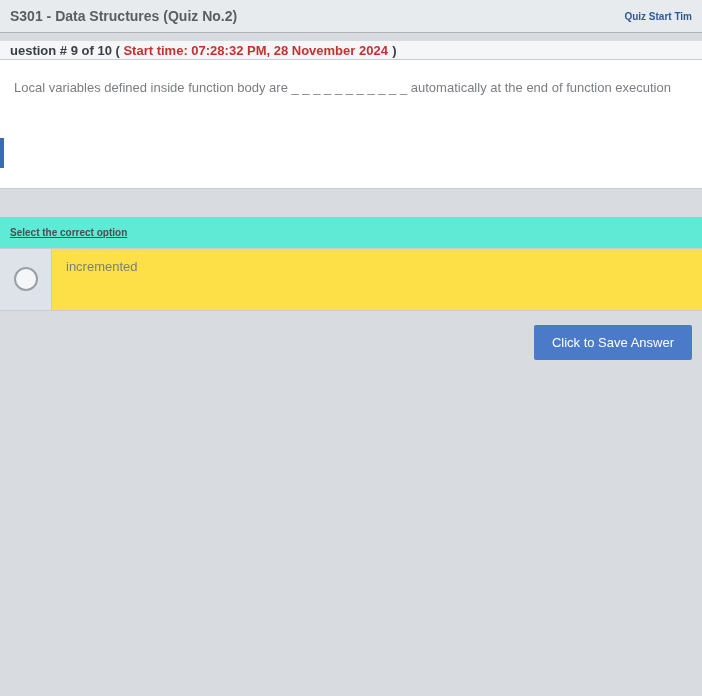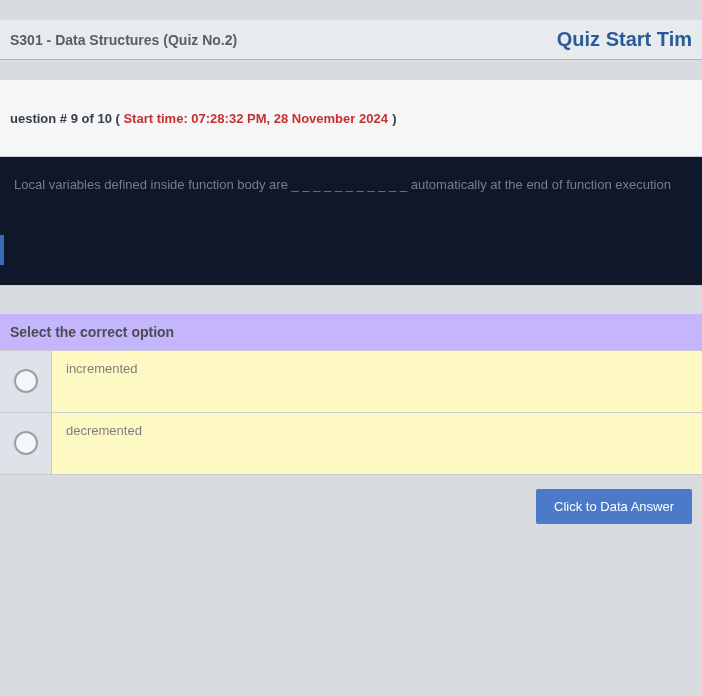--- a/index.html
+++ b/index.html
@@ -15,80 +15,80 @@
       overflow: hidden;
       position: relative;
     }
     .header-bar {
       background: #e8ebee;
       border-bottom: 1px solid #b0b4b8;
       padding: 8px 10px;
       display: flex;
       justify-content: space-between;
       align-items: center;
-      margin-top: 20px;
     }
     .course-title {
       color: #5a5e62;
       font-size: 14px;
       font-weight: bold;
     }
     .quiz-timer-label {
       color: #2a5a9a;
-      font-size: 20px;
+      font-size: 10px;
       font-weight: bold;
     }
     .question-header {
       background: #f4f6f8;
-      padding: 29px 10px;
+      padding: 0 10px;
       border-bottom: 1px solid #c8ccd0;
-      margin-top: 20px;
+      margin-top: 8px;
     }
     .question-number {
       color: #3a3e42;
       font-size: 13px;
       font-weight: bold;
       display: inline;
     }
     .start-time {
       color: #c83030;
       font-size: 13px;
       font-weight: bold;
       display: inline;
     }
     .question-body {
-      background: #0f172a;
+      background: #ffffff;
       padding: 18px 14px 90px 14px;
       border-bottom: 1px solid #c8ccd0;
       position: relative;
     }
     .question-text {
       color: #7a7e82;
       font-size: 13px;
       line-height: 1.5;
     }
     .left-indicator {
       position: absolute;
       left: 0;
       bottom: 20px;
       width: 4px;
       height: 30px;
       background: #3a6ab8;
     }
     .select-label {
-      background: #c4b5fd;
+      background: #5eead4;
       padding: 10px 10px;
       color: #4a4e52;
-      font-size: 14px;
+      font-size: 10px;
       font-weight: bold;
       border-bottom: 1px solid #c8ccd0;
       margin-top: 28px;
+      text-decoration: underline;
     }
     .options-container {
-      background: #fef9c3;
+      background: #fde047;
     }
     .option-row {
       display: flex;
       border-bottom: 1px solid #c8ccd0;
       min-height: 62px;
     }
     .option-radio-cell {
       width: 52px;
       background: #dde3e8;
       display: flex;
@@ -148,23 +148,17 @@
 
 <div class="select-label">Select the correct option</div>
 
 <div class="options-container">
   <div class="option-row">
     <div class="option-radio-cell">
       <div class="radio-circle"></div>
     </div>
     <div class="option-label-cell">incremented</div>
   </div>
-  <div class="option-row">
-    <div class="option-radio-cell">
-      <div class="radio-circle"></div>
-    </div>
-    <div class="option-label-cell">decremented</div>
-  </div>
 </div>
 
 <div class="save-button-container">
-  <button class="save-button">Click to Data Answer</button>
+  <button class="save-button">Click to Save Answer</button>
 </div>
 
 </body></html>

